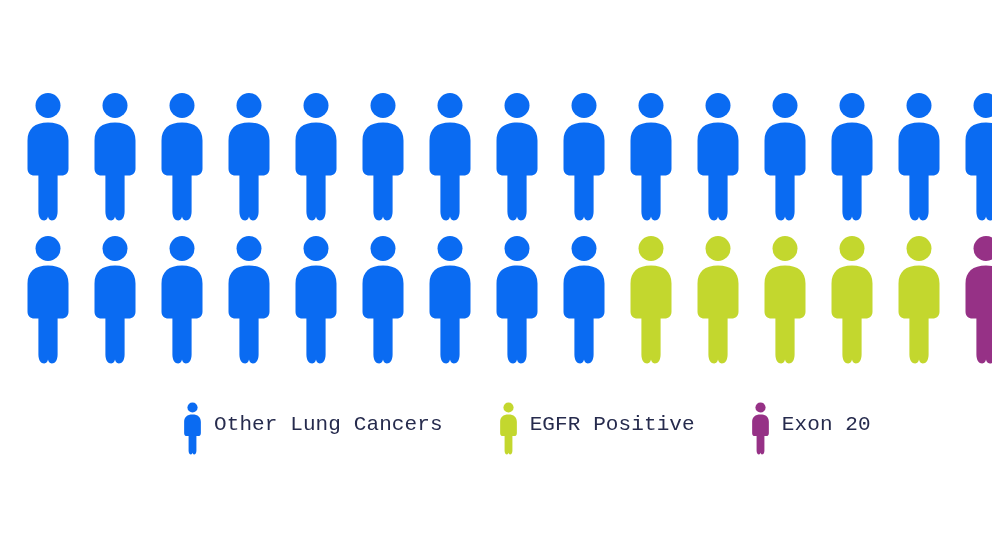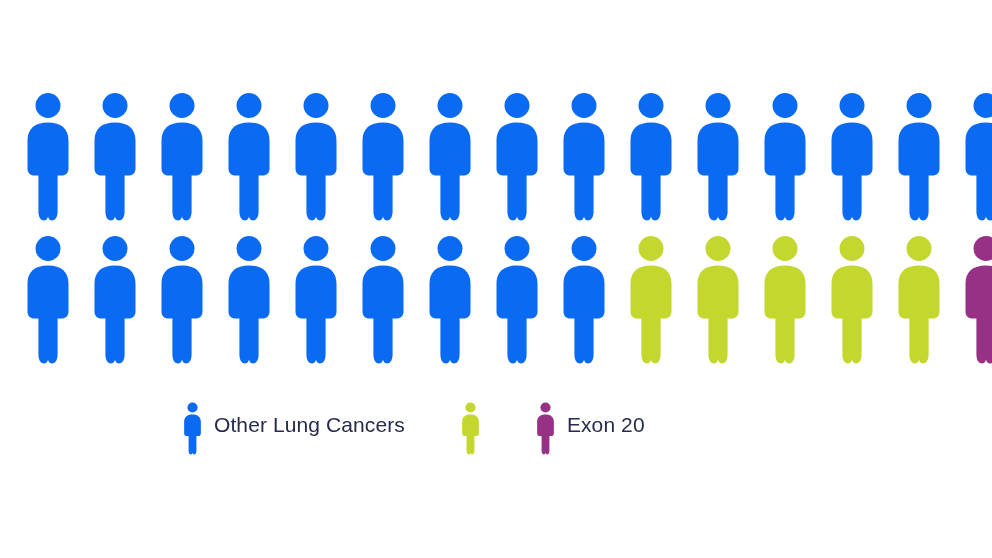--- a/index.html
+++ b/index.html
@@ -72,21 +72,21 @@
     display: block;
   }
   .legend-swatch svg {
     display: block;
     width: 19px;
     height: 53px;
   }
 
   .legend-label {
     margin-left: 12px;
-    font-family: Liberation Sans, sans-serif;
+    font-family: Liberation Mono, monospace;
     font-size: 21px;
     line-height: 21px;
     letter-spacing: 0.1px;
     color: #262b4d;
     white-space: nowrap;
     position: relative;
     top: -4px;
   }
 </style>
 </head>
@@ -291,20 +291,21 @@
         </span>
         <span class="legend-label">Other Lung Cancers</span>
       </div>
       <div class="legend-item">
         <span class="legend-swatch">
           <svg viewBox="0 0 46 130" width="19" height="53" xmlns="http://www.w3.org/2000/svg" aria-hidden="true" focusable="false">
             <circle cx="23" cy="13.5" r="12.5" fill="#c3d72e"></circle>
             <path fill="#c3d72e" d="M23 30.5 C 9.8 30.5 2.5 36.8 2.5 48.5 L 2.5 76.5 C 2.5 81.2 5.4 83.5 9.4 83.5 L 13.4 83.5 L 13.4 119.5 C 13.4 125.3 15.9 128.5 19.2 128.5 C 21.5 128.5 22.6 126.6 23 124.6 C 23.4 126.6 24.5 128.5 26.8 128.5 C 30.1 128.5 32.6 125.3 32.6 119.5 L 32.6 83.5 L 36.6 83.5 C 40.6 83.5 43.5 81.2 43.5 76.5 L 43.5 48.5 C 43.5 36.8 36.2 30.5 23 30.5 Z"></path>
           </svg>
         </span>
+        <span class="legend-label">EGFR Positive</span>
       </div>
       <div class="legend-item">
         <span class="legend-swatch">
           <svg viewBox="0 0 46 130" width="19" height="53" xmlns="http://www.w3.org/2000/svg" aria-hidden="true" focusable="false">
             <circle cx="23" cy="13.5" r="12.5" fill="#963186"></circle>
             <path fill="#963186" d="M23 30.5 C 9.8 30.5 2.5 36.8 2.5 48.5 L 2.5 76.5 C 2.5 81.2 5.4 83.5 9.4 83.5 L 13.4 83.5 L 13.4 119.5 C 13.4 125.3 15.9 128.5 19.2 128.5 C 21.5 128.5 22.6 126.6 23 124.6 C 23.4 126.6 24.5 128.5 26.8 128.5 C 30.1 128.5 32.6 125.3 32.6 119.5 L 32.6 83.5 L 36.6 83.5 C 40.6 83.5 43.5 81.2 43.5 76.5 L 43.5 48.5 C 43.5 36.8 36.2 30.5 23 30.5 Z"></path>
           </svg>
         </span>
         <span class="legend-label">Exon 20</span>
       </div>

